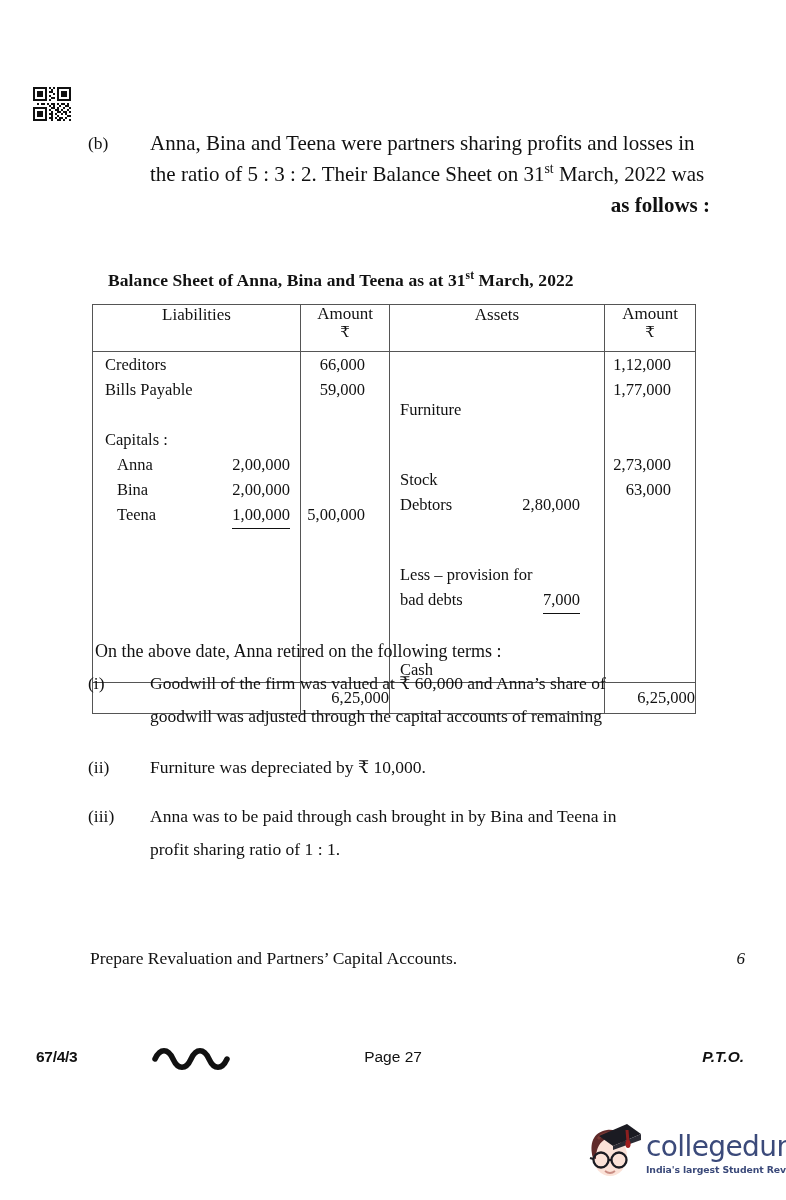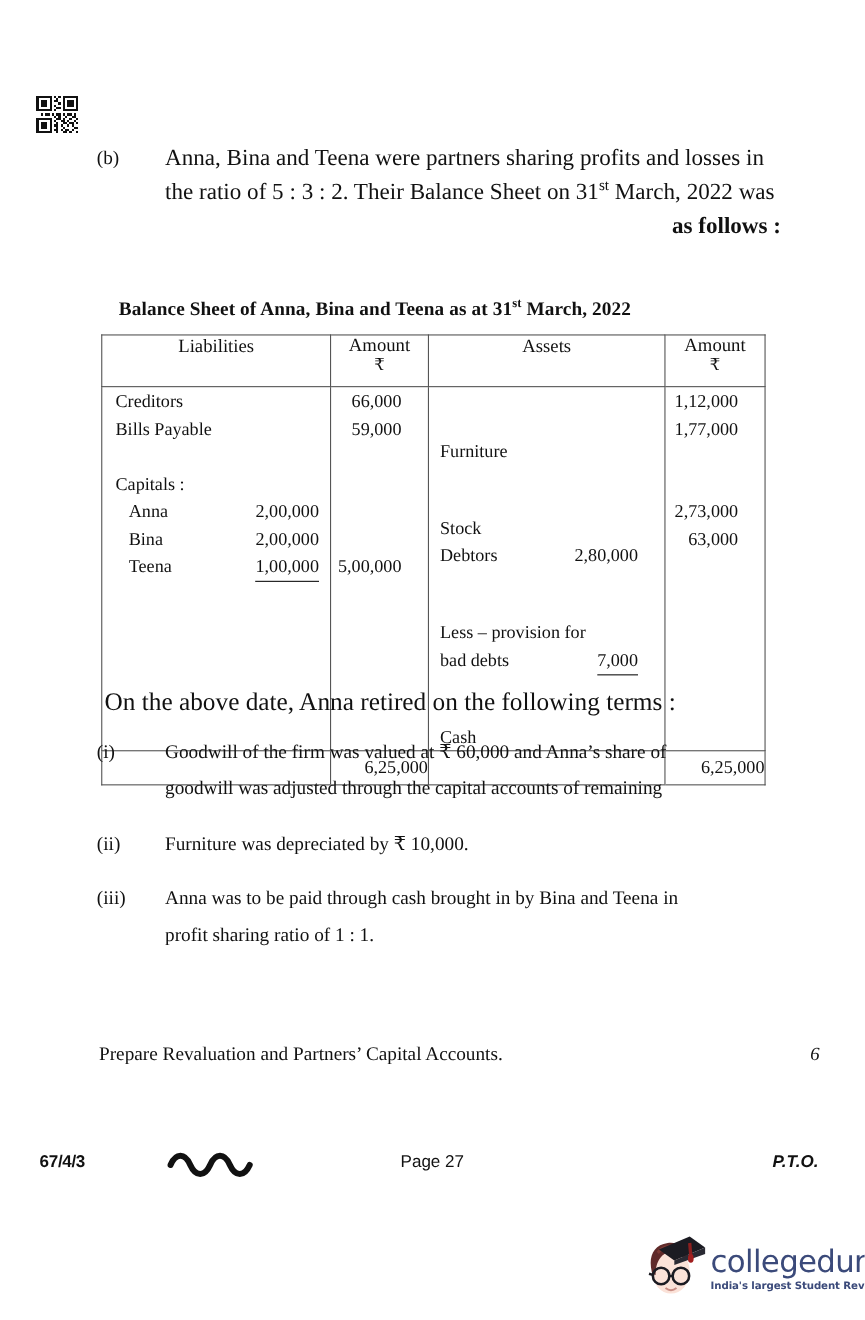--- a/index.html
+++ b/index.html
@@ -145,22 +145,22 @@
     line-height: 30px;
     text-align: right;
     padding-right: 9px;
     border: 1px solid #555555 !important;
   }
 
   
   .after-table {
     position: absolute;
     left: 95px;
-    top: 622px;
-    font-size: 23px;
+    top: 636px;
+    font-size: 18px;
     line-height: 31px;
   }
 
   
   .terms {
     position: absolute;
     left: 88px;
     top: 667px;
     width: 622px;
   }

